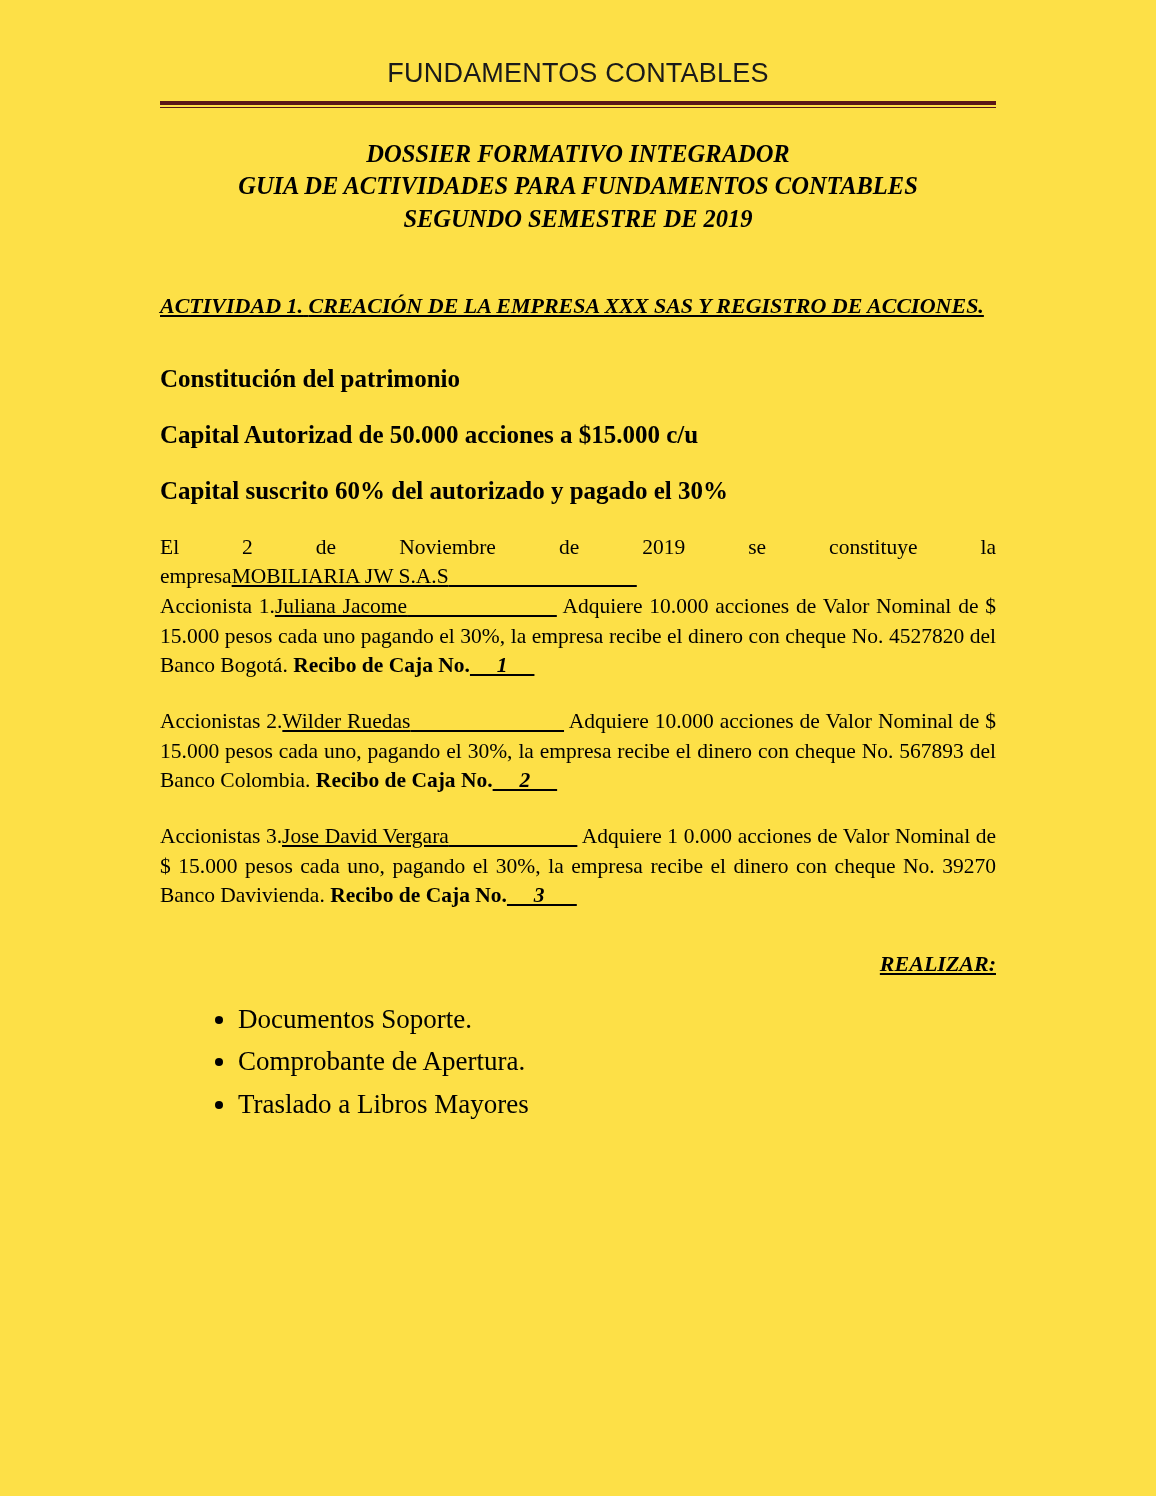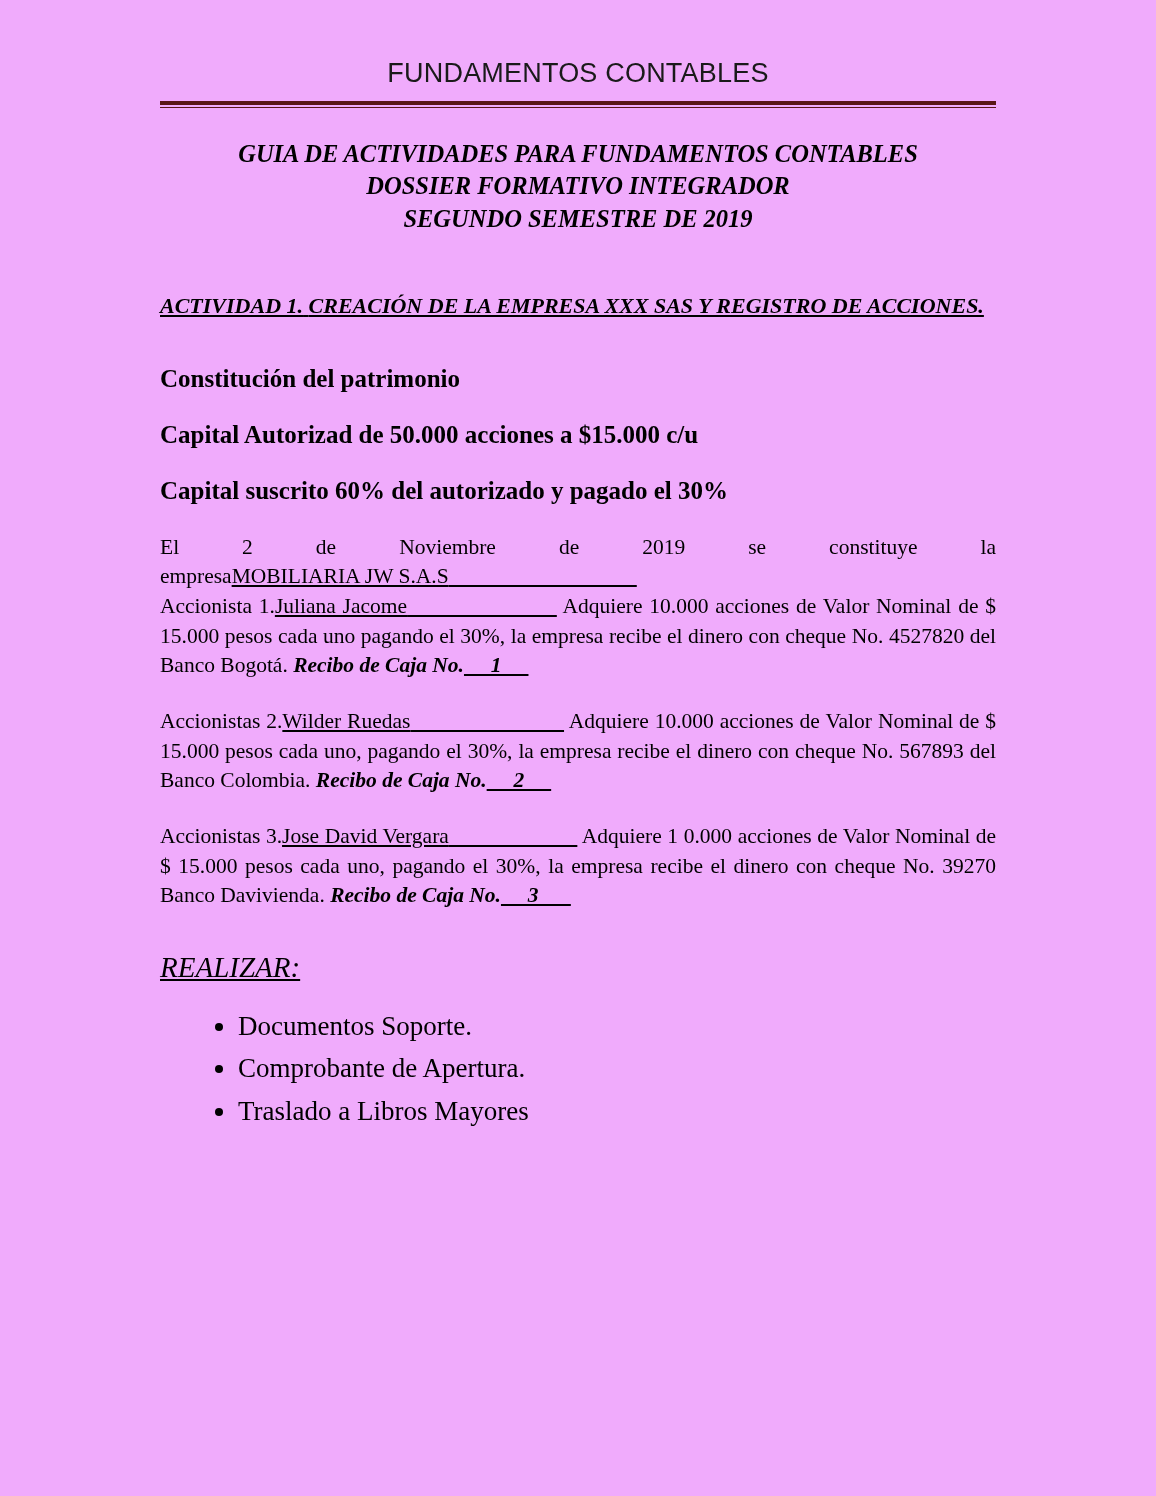--- a/index.html
+++ b/index.html
@@ -11,21 +11,21 @@
     width: 1156px;
     min-height: 1496px;
     font-family: "Liberation Serif", serif;
     color: #000000;
   }
   .page {
     width: 1156px;
     min-height: 1496px;
     box-sizing: border-box;
     padding: 58px 160px 40px 160px;
-    background: #f0abfc;
+    background: #fde047;
     position: relative;
   }
   .header-title {
     text-align: center;
     font-size: 27px;
     font-family: "Liberation Sans", sans-serif;
     font-weight: 400;
     letter-spacing: 0.2px;
     color: #1a1a1a;
     margin: 0 0 12px 0;
@@ -79,56 +79,56 @@
   .fill {
     text-decoration: underline;
     white-space: pre;
   }
   .blank {
     text-decoration: underline;
     white-space: pre;
   }
   .recibo {
     font-weight: bold;
-    font-style: italic;
   }
   .recibo-num {
     font-weight: bold;
     font-style: italic;
     text-decoration: underline;
     white-space: pre;
   }
   .realizar {
-    font-weight: normal;
+    font-weight: bold;
     font-style: italic;
     text-decoration: underline;
-    font-size: 29px;
+    font-size: 22px;
     margin: 40px 0 22px 0;
+    text-align: right;
   }
   ul.todo {
     margin: 0;
     padding-left: 78px;
     font-size: 27px;
     line-height: 1.5;
   }
   ul.todo li {
     margin-bottom: 2px;
   }
 </style>
 </head>
 <body>
 
 <div class="page">
 
   <div class="header-title">FUNDAMENTOS CONTABLES</div>
   <div class="header-rule"></div>
 
   <div class="title-block">
+    <div>DOSSIER FORMATIVO INTEGRADOR</div>
     <div>GUIA DE ACTIVIDADES PARA FUNDAMENTOS CONTABLES</div>
-    <div>DOSSIER FORMATIVO INTEGRADOR</div>
     <div>SEGUNDO SEMESTRE DE 2019</div>
   </div>
 
   <div class="activity-heading">
     <span class="act-label">ACTIVIDAD 1.</span>
     <span>CREACIÓN DE LA EMPRESA XXX SAS Y REGISTRO DE ACCIONES.</span>
   </div>
 
   <div class="sub-bold">Constitución del patrimonio</div>
   <div class="sub-bold">Capital Autorizad de 50.000 acciones a $15.000 c/u</div>

